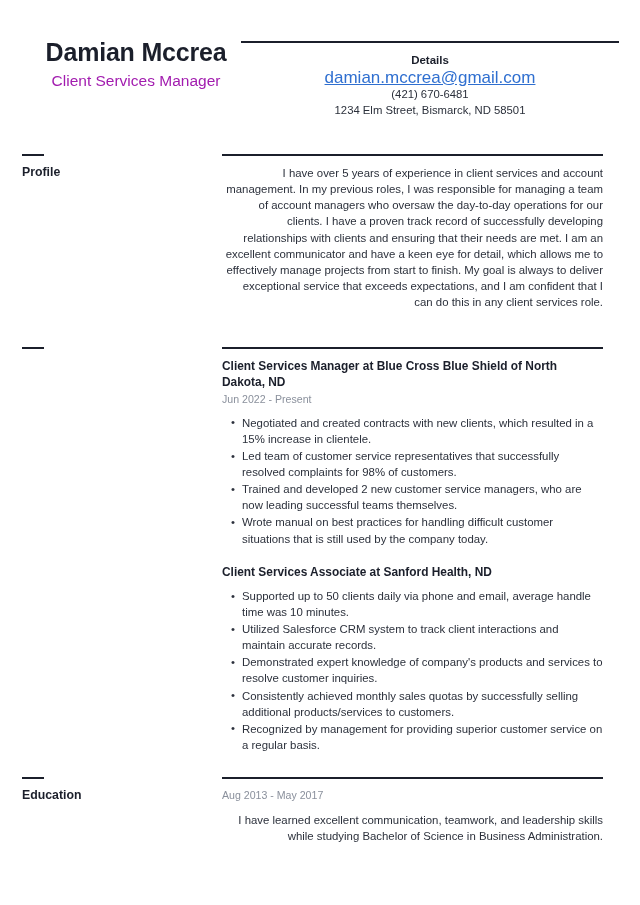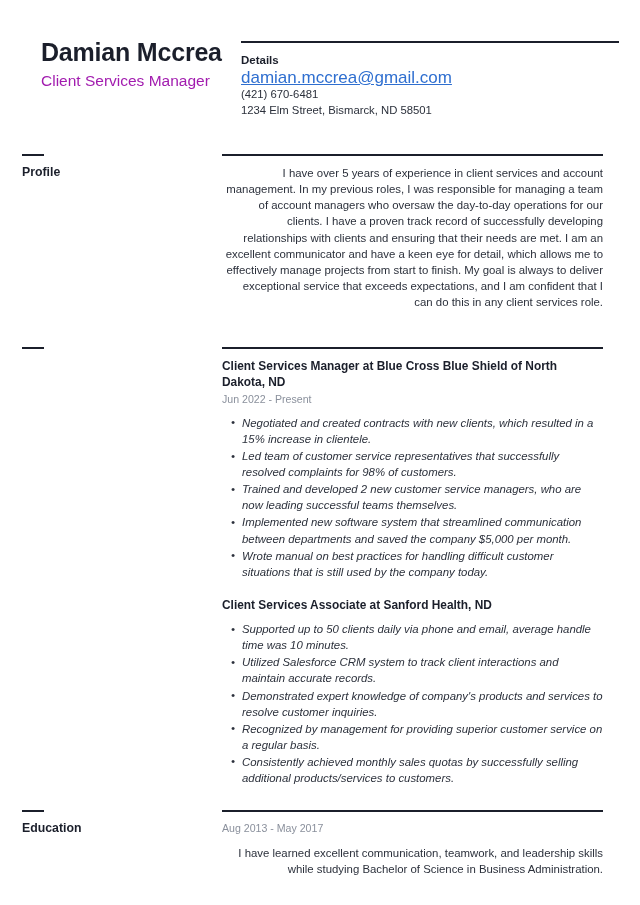--- a/index.html
+++ b/index.html
@@ -22,20 +22,21 @@
     height: 905px;
     background: #ffffff;
     padding: 0;
     overflow: hidden;
   }
 
   
   .header {
     display: flex;
     padding: 38px 21px 0 41px;
+    text-align: center;
   }
   .header-left {
     width: 200px;
     flex: 0 0 200px;
     padding-right: 10px;
   }
   .name {
     font-size: 25px;
     line-height: 29px;
     font-weight: 700;
@@ -132,21 +133,20 @@
   .entry-date {
     font-size: 10.6px;
     line-height: 15px;
     color: #8a909c;
     margin: 1px 0 0 0;
   }
   ul.bullets {
     margin: 8px 0 0 0;
     padding: 0 0 0 20px;
     list-style: none;
-    font-style: italic;
   }
   ul.bullets li {
     position: relative;
     font-size: 11.4px;
     line-height: 16.1px;
     color: #2b303b;
     margin: 0 0 1px 0;
     padding-left: 0;
   }
   ul.bullets li::before {
@@ -209,33 +209,32 @@
     <div class="section-right">
       <div class="rule"></div>
 
       <div class="entry">
         <div class="entry-title">Client Services Manager at Blue Cross Blue Shield of North Dakota, ND</div>
         <div class="entry-date">Jun 2022 - Present</div>
         <ul class="bullets">
           <li>Negotiated and created contracts with new clients, which resulted in a 15% increase in clientele.</li>
           <li>Led team of customer service representatives that successfully resolved complaints for 98% of customers.</li>
           <li>Trained and developed 2 new customer service managers, who are now leading successful teams themselves.</li>
-          <li>Implemented new software system that streamlined communication between departments and saved the company $5,000 per month.</li>
           <li>Wrote manual on best practices for handling difficult customer situations that is still used by the company today.</li>
         </ul>
       </div>
 
       <div class="entry">
         <div class="entry-title">Client Services Associate at Sanford Health, ND</div>
         <ul class="bullets">
           <li>Supported up to 50 clients daily via phone and email, average handle time was 10 minutes.</li>
           <li>Utilized Salesforce CRM system to track client interactions and maintain accurate records.</li>
           <li>Demonstrated expert knowledge of company's products and services to resolve customer inquiries.</li>
+          <li>Consistently achieved monthly sales quotas by successfully selling additional products/services to customers.</li>
           <li>Recognized by management for providing superior customer service on a regular basis.</li>
-          <li>Consistently achieved monthly sales quotas by successfully selling additional products/services to customers.</li>
         </ul>
       </div>
     </div>
   </div>
 
   <div class="spacer-edu"></div>
 
   <div class="section">
     <div class="section-left">
       <div class="dash"></div>

